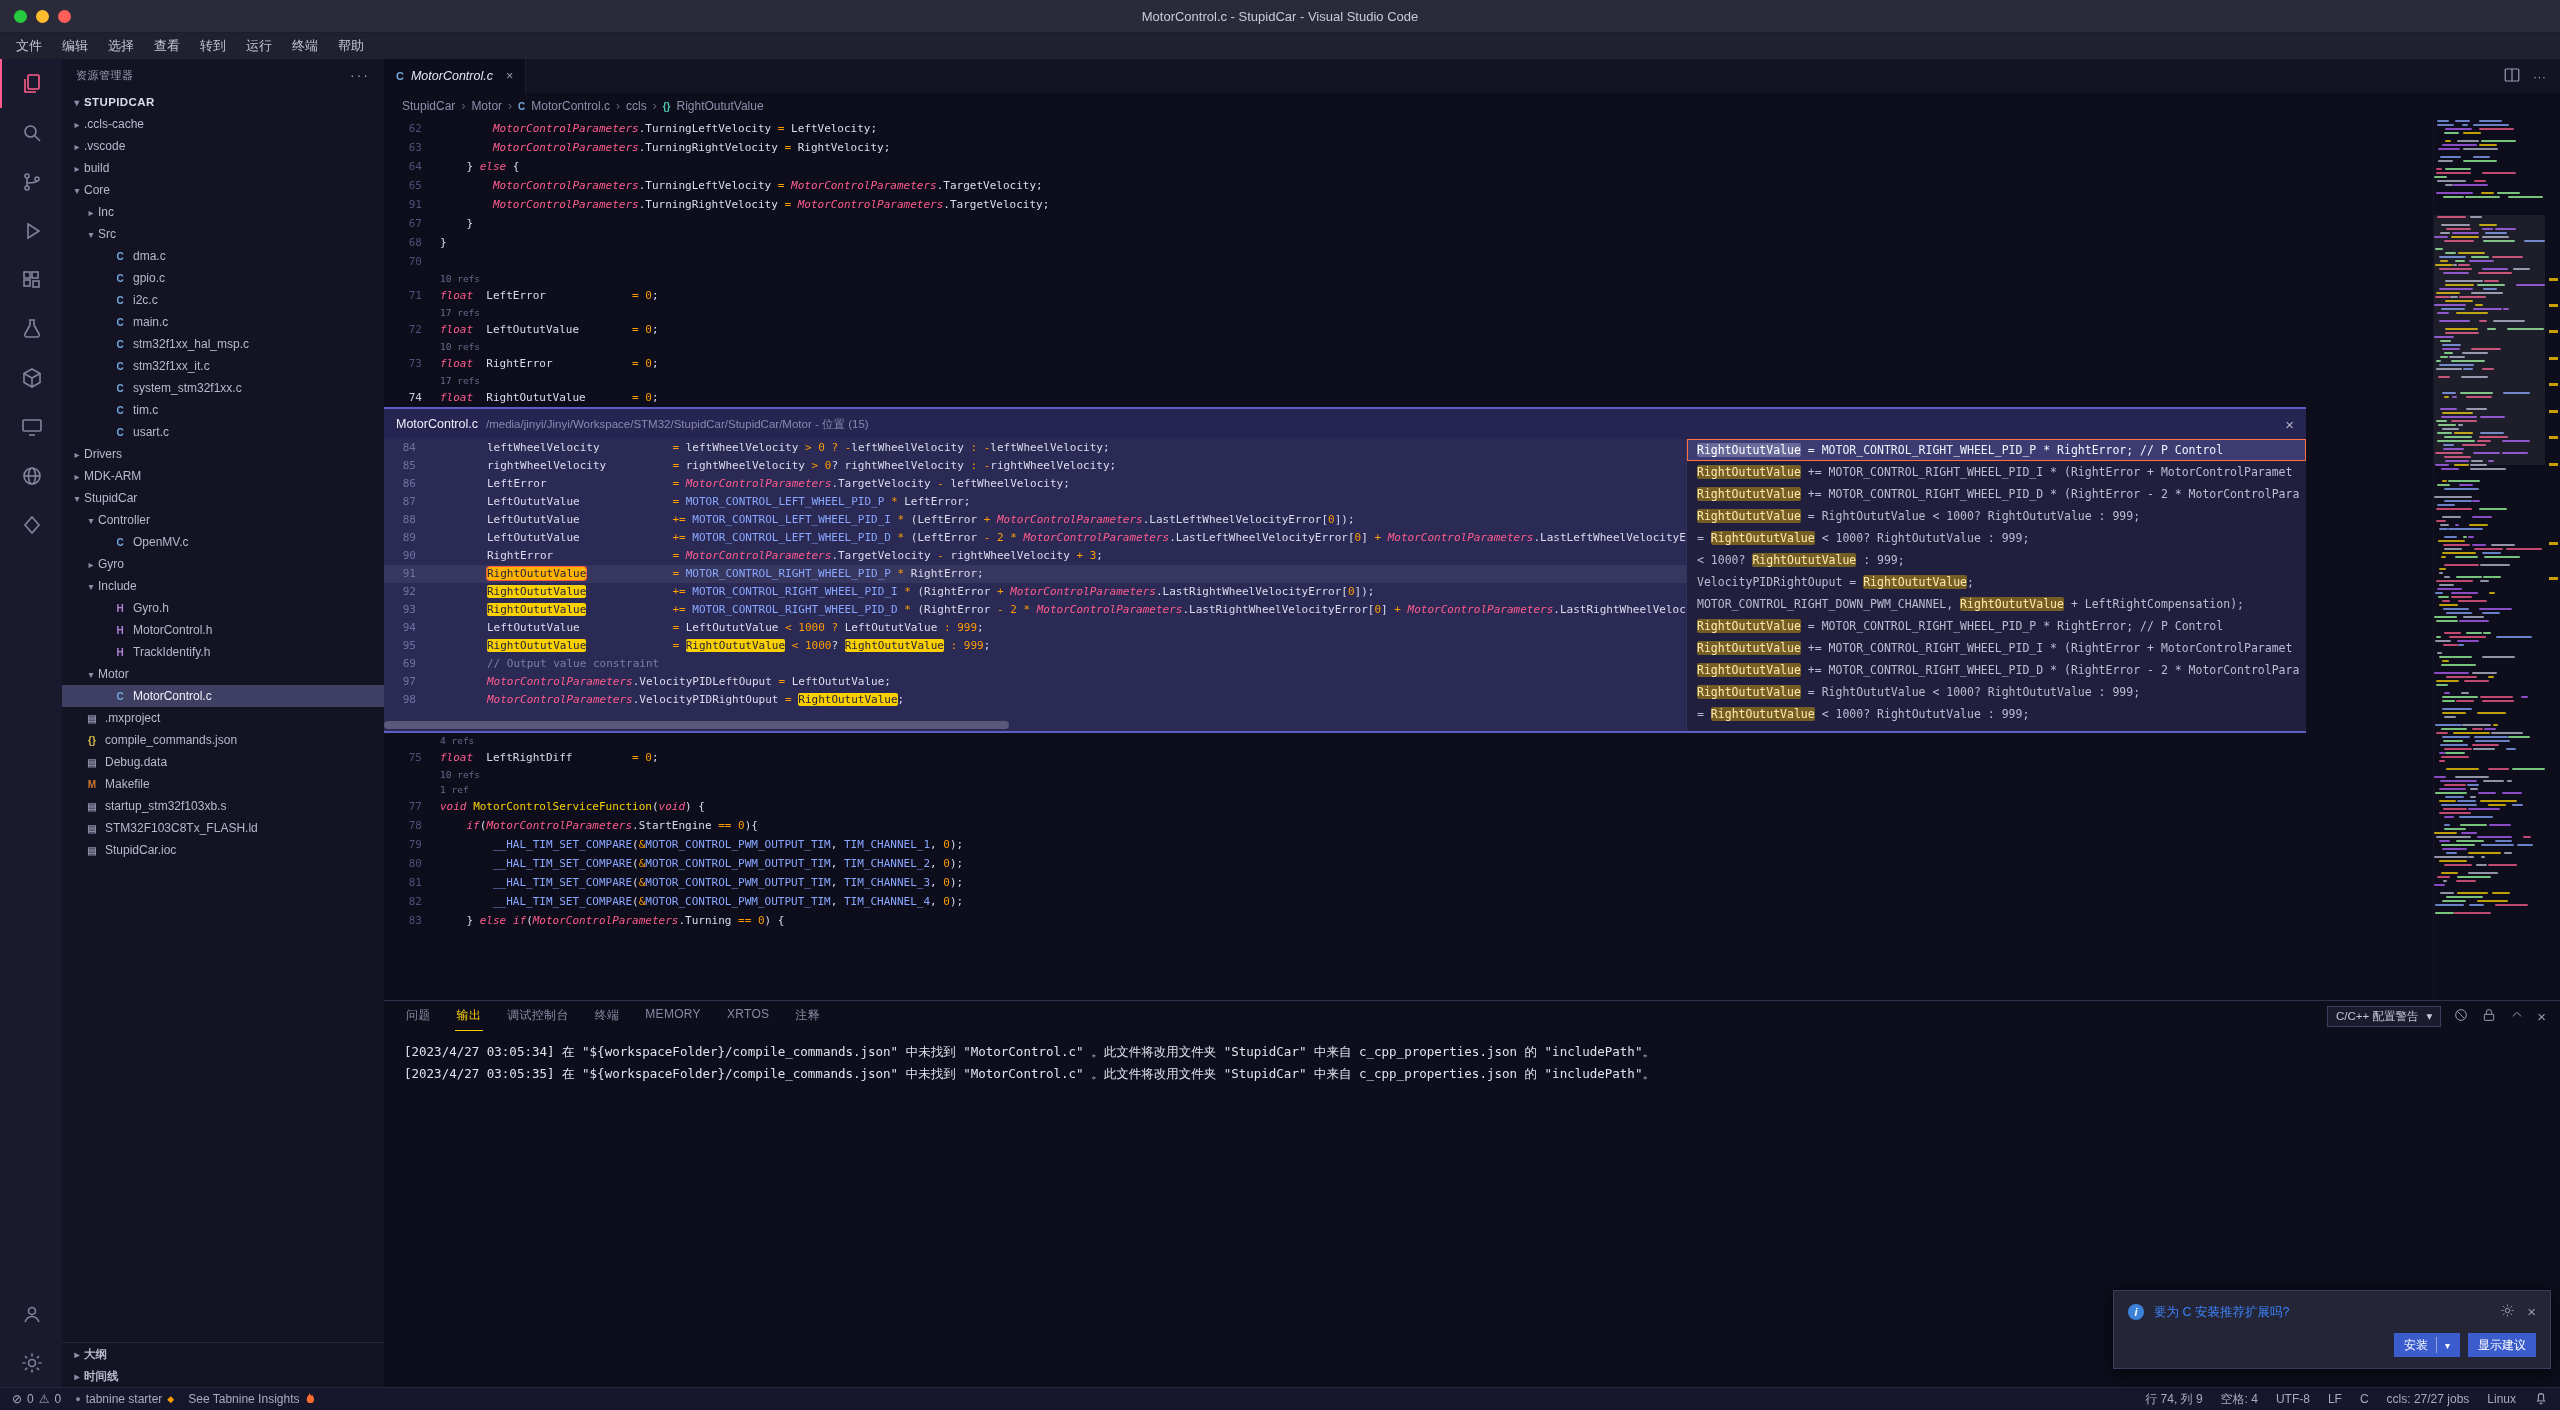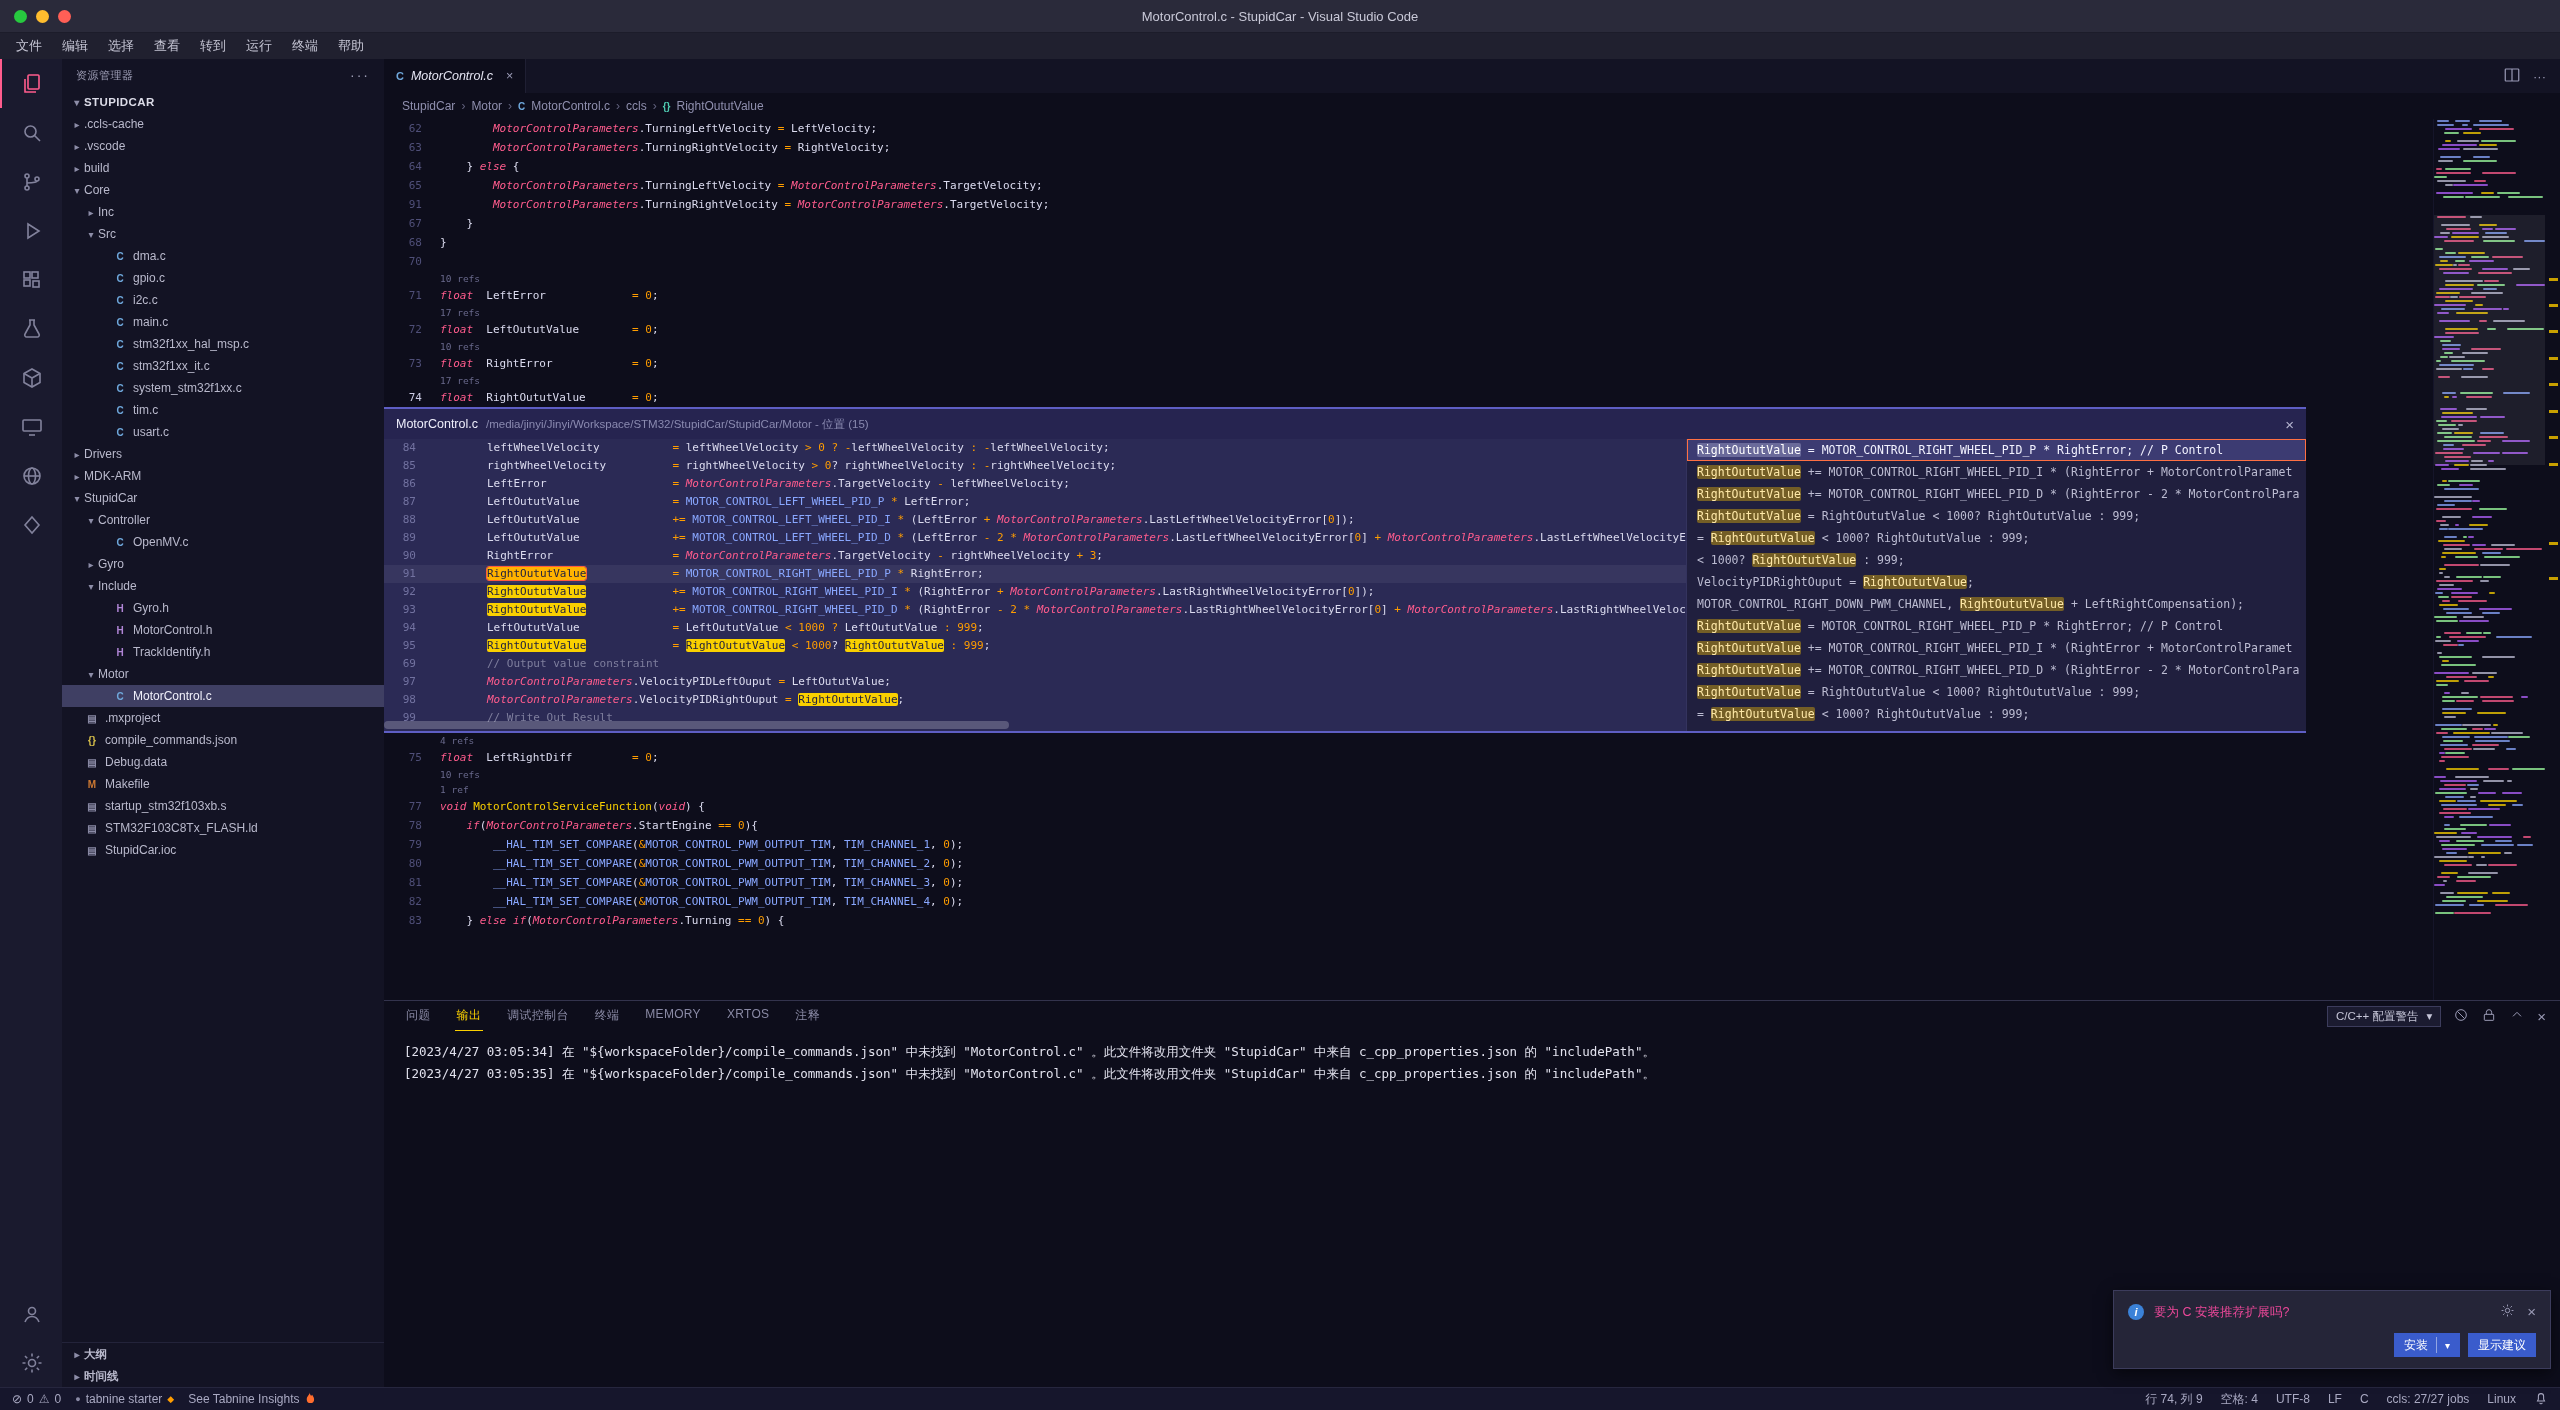--- a/index.html
+++ b/index.html
@@ -113,21 +113,21 @@
 .sb-left{display:flex;align-items:center;gap:14px}
 .sb-right{margin-left:auto;display:flex;align-items:center;gap:18px}
 .sb-item{display:flex;align-items:center;gap:5px;white-space:nowrap}
 .diamond{color:#ff9d00;font-size:9px}
 .flame{color:#ff6d2e;font-size:11px}
 
 
 #notification{position:absolute;right:9px;bottom:41px;width:438px;height:79px;background:#252538;border:1px solid #3c3c5c;box-shadow:0 4px 14px rgba(0,0,0,.55);padding:12px 14px;z-index:30}
 .notif-row1{display:flex;align-items:center;gap:10px}
 .info-icon{width:16px;height:16px;border-radius:50%;background:#3b82d8;color:#fff;font-size:11px;font-weight:bold;display:flex;align-items:center;justify-content:center;font-style:italic;flex:none}
-.notif-text{color:#ec4899;font-size:12.5px}
+.notif-text{color:#3b82f6;font-size:12.5px}
 .notif-acts{margin-left:auto;display:flex;gap:12px;color:#9a9ab5}
 .notif-row2{display:flex;justify-content:flex-end;gap:8px;margin-top:12px}
 .btn{background:#3a5ccc;color:#fff;font-size:12px;height:24px;display:flex;align-items:center;padding:0 10px}
 .btn .btn-sep{width:1px;height:16px;background:rgba(255,255,255,.45);margin:0 8px}
 </style>
 </head>
 <body>
 
 <div id="titlebar">
   <div class="traffic">
@@ -487,21 +487,20 @@
                   <div class="code-line mono"><span class="gutter">89</span><span class="line-text"><span class="tk-p">        LeftOututValue              </span><span class="tk-o">+=</span><span class="tk-p"> </span><span class="tk-b">MOTOR_CONTROL_LEFT_WHEEL_PID_D</span><span class="tk-p"> </span><span class="tk-o">*</span><span class="tk-p"> (LeftError </span><span class="tk-o">-</span><span class="tk-p"> </span><span class="tk-n">2</span><span class="tk-p"> </span><span class="tk-o">*</span><span class="tk-p"> </span><span class="tk-m">MotorControlParameters</span><span class="tk-p">.LastLeftWheelVelocityError[</span><span class="tk-n">0</span><span class="tk-p">] </span><span class="tk-o">+</span><span class="tk-p"> </span><span class="tk-m">MotorControlParameters</span><span class="tk-p">.LastLeftWheelVelocityError[</span></span></div>
                   <div class="code-line mono"><span class="gutter">90</span><span class="line-text"><span class="tk-p">        RightError                  </span><span class="tk-o">=</span><span class="tk-p"> </span><span class="tk-m">MotorControlParameters</span><span class="tk-p">.TargetVelocity </span><span class="tk-o">-</span><span class="tk-p"> rightWheelVelocity </span><span class="tk-o">+</span><span class="tk-p"> </span><span class="tk-n">3</span><span class="tk-p">;</span></span></div>
                   <div class="code-line mono cur"><span class="gutter">91</span><span class="line-text"><span class="tk-p">        </span><span class="tk-hc">RightOututValue</span><span class="tk-p">             </span><span class="tk-o">=</span><span class="tk-p"> </span><span class="tk-b">MOTOR_CONTROL_RIGHT_WHEEL_PID_P</span><span class="tk-p"> </span><span class="tk-o">*</span><span class="tk-p"> RightError;</span></span></div>
                   <div class="code-line mono"><span class="gutter">92</span><span class="line-text"><span class="tk-p">        </span><span class="tk-h">RightOututValue</span><span class="tk-p">             </span><span class="tk-o">+=</span><span class="tk-p"> </span><span class="tk-b">MOTOR_CONTROL_RIGHT_WHEEL_PID_I</span><span class="tk-p"> </span><span class="tk-o">*</span><span class="tk-p"> (RightError </span><span class="tk-o">+</span><span class="tk-p"> </span><span class="tk-m">MotorControlParameters</span><span class="tk-p">.LastRightWheelVelocityError[</span><span class="tk-n">0</span><span class="tk-p">]);</span></span></div>
                   <div class="code-line mono"><span class="gutter">93</span><span class="line-text"><span class="tk-p">        </span><span class="tk-h">RightOututValue</span><span class="tk-p">             </span><span class="tk-o">+=</span><span class="tk-p"> </span><span class="tk-b">MOTOR_CONTROL_RIGHT_WHEEL_PID_D</span><span class="tk-p"> </span><span class="tk-o">*</span><span class="tk-p"> (RightError </span><span class="tk-o">-</span><span class="tk-p"> </span><span class="tk-n">2</span><span class="tk-p"> </span><span class="tk-o">*</span><span class="tk-p"> </span><span class="tk-m">MotorControlParameters</span><span class="tk-p">.LastRightWheelVelocityError[</span><span class="tk-n">0</span><span class="tk-p">] </span><span class="tk-o">+</span><span class="tk-p"> </span><span class="tk-m">MotorControlParameters</span><span class="tk-p">.LastRightWheelVelocityErr</span></span></div>
                   <div class="code-line mono"><span class="gutter">94</span><span class="line-text"><span class="tk-p">        LeftOututValue              </span><span class="tk-o">=</span><span class="tk-p"> LeftOututValue </span><span class="tk-o">&lt;</span><span class="tk-p"> </span><span class="tk-n">1000</span><span class="tk-p"> </span><span class="tk-o">?</span><span class="tk-p"> LeftOututValue </span><span class="tk-o">:</span><span class="tk-p"> </span><span class="tk-n">999</span><span class="tk-p">;</span></span></div>
                   <div class="code-line mono"><span class="gutter">95</span><span class="line-text"><span class="tk-p">        </span><span class="tk-h">RightOututValue</span><span class="tk-p">             </span><span class="tk-o">=</span><span class="tk-p"> </span><span class="tk-h">RightOututValue</span><span class="tk-p"> </span><span class="tk-o">&lt;</span><span class="tk-p"> </span><span class="tk-n">1000</span><span class="tk-p">? </span><span class="tk-h">RightOututValue</span><span class="tk-p"> </span><span class="tk-o">:</span><span class="tk-p"> </span><span class="tk-n">999</span><span class="tk-p">;</span></span></div>
                   <div class="code-line mono"><span class="gutter">69</span><span class="line-text"><span class="tk-p">        </span><span class="tk-c">// Output value constraint</span></span></div>
                   <div class="code-line mono"><span class="gutter">97</span><span class="line-text"><span class="tk-p">        </span><span class="tk-m">MotorControlParameters</span><span class="tk-p">.VelocityPIDLeftOuput </span><span class="tk-o">=</span><span class="tk-p"> LeftOututValue;</span></span></div>
                   <div class="code-line mono"><span class="gutter">98</span><span class="line-text"><span class="tk-p">        </span><span class="tk-m">MotorControlParameters</span><span class="tk-p">.VelocityPIDRightOuput </span><span class="tk-o">=</span><span class="tk-p"> </span><span class="tk-h">RightOututValue</span><span class="tk-p">;</span></span></div>
-                  <div class="code-line mono"><span class="gutter">99</span><span class="line-text"><span class="tk-p">        </span><span class="tk-c">// Write Out Result</span></span></div>
                 </div>
               <div class="peek-hscroll"></div>
             </div>
             <div id="peek-results">
                 <div class="res-row sel"><span class="res-mt">RightOututValue</span><span class="res-t"> = MOTOR_CONTROL_RIGHT_WHEEL_PID_P * RightError; // P Control</span></div>
                 <div class="res-row"><span class="res-mt">RightOututValue</span><span class="res-t"> += MOTOR_CONTROL_RIGHT_WHEEL_PID_I * (RightError + MotorControlParamet</span></div>
                 <div class="res-row"><span class="res-mt">RightOututValue</span><span class="res-t"> += MOTOR_CONTROL_RIGHT_WHEEL_PID_D * (RightError - 2 * MotorControlPara</span></div>
                 <div class="res-row"><span class="res-mt">RightOututValue</span><span class="res-t"> = RightOututValue &lt; 1000? RightOututValue : 999;</span></div>
                 <div class="res-row"><span class="res-t">= </span><span class="res-mt">RightOututValue</span><span class="res-t"> &lt; 1000? RightOututValue : 999;</span></div>
                 <div class="res-row"><span class="res-t">&lt; 1000? </span><span class="res-mt">RightOututValue</span><span class="res-t"> : 999;</span></div>

